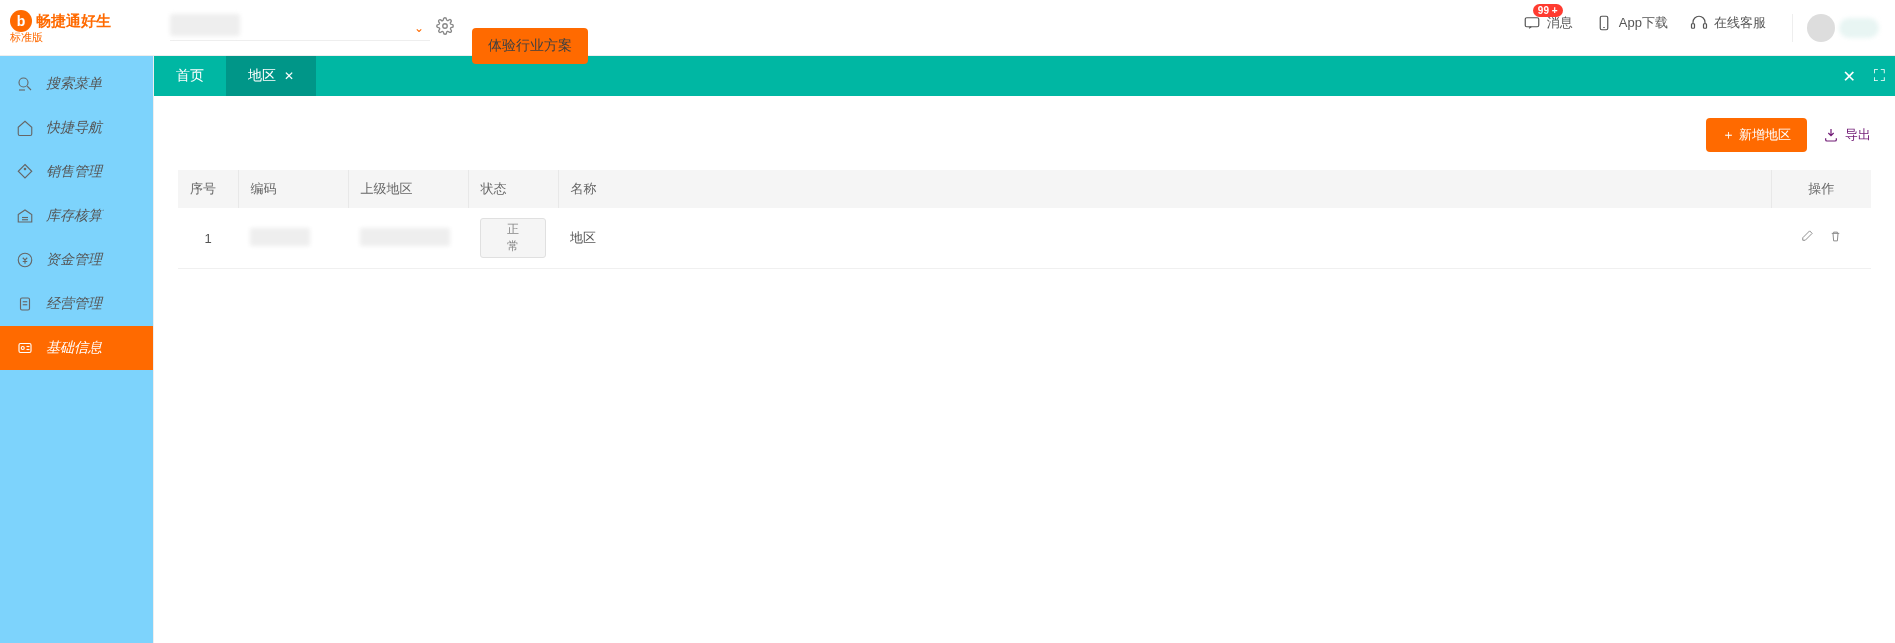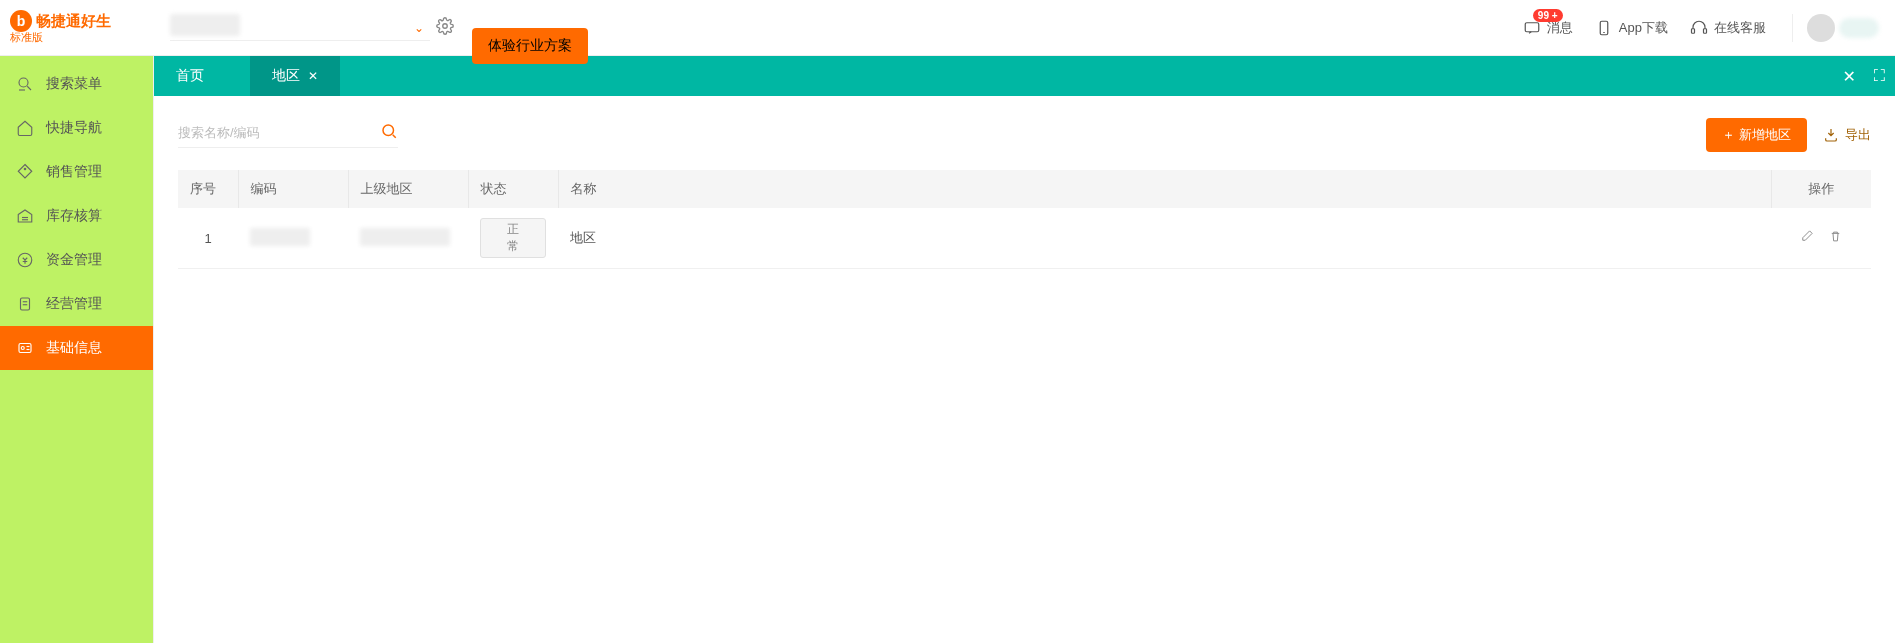--- a/index.html
+++ b/index.html
@@ -9,56 +9,56 @@
 .header { height: 56px; display: flex; align-items: center; padding: 0 16px 0 0; border-bottom: 1px solid #eee; position: relative; }
 .logo-area { display: flex; flex-direction: column; align-items: flex-start; padding-left: 10px; width: 140px; }
 .logo-row { display: flex; align-items: center; gap: 4px; }
 .logo-mark { width: 22px; height: 22px; background: #ff6a00; border-radius: 50%; display: flex; align-items: center; justify-content: center; color: #fff; font-weight: bold; font-size: 14px; }
 .logo-text { color: #ff6a00; font-weight: bold; font-size: 15px; }
 .edition { color: #ff6a00; font-size: 11px; margin-top: -2px; }
 .org-select { display: flex; align-items: center; gap: 10px; margin-left: 30px; width: 260px; border-bottom: 1px solid #eee; padding-bottom: 4px; }
 .org-select .blur { width: 70px; height: 22px; background: #eee; border-radius: 3px; filter: blur(2px); }
 .chevron { color: #ff6a00; font-size: 12px; }
 .gear { color: #888; margin-left: 12px; cursor: pointer; }
-.cta-btn { background: #ff6a00; color: #000000; border: none; border-radius: 4px; padding: 9px 16px; margin-left: 18px; font-size: 14px; cursor: pointer; margin-top: 36px; }
-.header-right { margin-left: auto; display: flex; align-items: center; gap: 22px; }
+.cta-btn { background: #ff6a00; color: #404040; border: none; border-radius: 4px; padding: 9px 16px; margin-left: 18px; font-size: 14px; cursor: pointer; margin-top: 36px; }
+.header-right { margin-left: auto; display: flex; align-items: flex-start; gap: 22px; }
 .h-item { display: flex; align-items: center; gap: 6px; color: #555; cursor: pointer; font-size: 13px; position: relative; }
 .h-item svg { width: 18px; height: 18px; }
 .badge { position: absolute; top: -10px; left: 10px; background: #ff3b30; color: #fff; font-size: 10px; padding: 1px 5px; border-radius: 8px; font-weight: bold; }
 .avatar-group { display: flex; align-items: center; gap: 4px; padding-left: 14px; border-left: 1px solid #eee; margin-left: 4px; }
 .avatar { width: 28px; height: 28px; background: #ddd; border-radius: 50%; }
 .avatar-small { width: 40px; height: 20px; background: #e8f5f3; border-radius: 10px; filter: blur(2px); }
 
 
 .layout { display: flex; height: calc(100vh - 56px); }
-.sidebar { width: 154px; border-right: 1px solid #eee; background: #bef264; padding-top: 6px; }
+.sidebar { width: 154px; border-right: 1px solid #eee; background: #7dd3fc; padding-top: 6px; font-style: italic; }
 .sb-item { display: flex; align-items: center; gap: 12px; padding: 13px 16px; color: #555; cursor: pointer; font-size: 14px; }
 .sb-item svg { width: 18px; height: 18px; stroke: #666; fill: none; stroke-width: 1.5; flex-shrink: 0; }
 .sb-item.active { background: #ff6a00; color: #fff; }
 .sb-item.active svg { stroke: #fff; }
 
 
 .main { flex: 1; display: flex; flex-direction: column; background: #fff; }
-.tabs { height: 40px; background: #00b7a3; display: flex; align-items: stretch; gap: 24px; }
+.tabs { height: 40px; background: #00b7a3; display: flex; align-items: stretch; }
 .tab { display: flex; align-items: center; padding: 0 22px; color: #fff; font-size: 14px; cursor: pointer; gap: 8px; }
 .tab.active { background: #009688; }
 .tab .close { font-size: 12px; }
 .tabs-right { margin-left: auto; display: flex; align-items: center; padding-right: 10px; gap: 18px; color: #fff; }
 .tabs-right span { cursor: pointer; font-size: 16px; }
 
 
 .content { padding: 22px 24px; flex: 1; }
 .toolbar { display: flex; align-items: center; margin-bottom: 18px; }
 .search-box { display: flex; align-items: center; width: 220px; border-bottom: 1px solid #eee; padding-bottom: 4px; }
 .search-box input { border: none; outline: none; flex: 1; font-size: 13px; color: #333; }
 .search-box input::placeholder { color: #bbb; }
 .search-icon { color: #ff6a00; }
 .toolbar-right { margin-left: auto; display: flex; align-items: center; gap: 16px; }
 .primary-btn { background: #ff6a00; color: #fff; border: none; border-radius: 4px; padding: 8px 16px; font-size: 13px; cursor: pointer; display: flex; align-items: center; gap: 4px; }
-.export-btn { display: flex; align-items: center; gap: 6px; color: #a16207; cursor: pointer; font-size: 13px; }
+.export-btn { display: flex; align-items: center; gap: 6px; color: #701a75; cursor: pointer; font-size: 13px; }
 
 
 .tbl { width: 100%; border-collapse: collapse; }
 .tbl th { background: #f5f5f5; text-align: left; padding: 10px 12px; font-weight: normal; color: #666; font-size: 13px; border-right: 1px solid #e8e8e8; }
 .tbl th:last-child { border-right: none; text-align: center; }
 .tbl td { padding: 10px 12px; border-bottom: 1px solid #f0f0f0; font-size: 13px; color: #555; }
 .col-idx { width: 60px; text-align: center; }
 .col-code { width: 110px; }
 .col-parent { width: 120px; }
 .col-status { width: 90px; text-align: center; }
@@ -191,29 +191,20 @@
         <span class="close">✕</span>
       </div>
       <div class="tabs-right">
         <span>✕</span>
         <span>⛶</span>
       </div>
     </div>
 
     <div class="content">
       <div class="toolbar">
-        <div class="search-box">
-          <input type="text" placeholder="搜索名称/编码" style="">
-          <span class="search-icon">
-            <svg viewBox="0 0 24 24" width="18" height="18" fill="none" stroke="#ff6a00" stroke-width="2">
-                <circle cx="11" cy="11" r="7"></circle>
-                <line x1="17" y1="17" x2="21" y2="21"></line>
-              </svg>
-          </span>
-        </div>
         <div class="toolbar-right">
           <button class="primary-btn">
             <span>＋</span>
             <span>新增地区</span>
           </button>
           <div class="export-btn">
             <svg viewBox="0 0 24 24" width="16" height="16" fill="none" stroke="currentColor" stroke-width="1.8">
                 <path d="M12 3v10M8 9l4 4 4-4M4 17v2a2 2 0 0 0 2 2h12a2 2 0 0 0 2-2v-2"></path>
               </svg>
             <span>导出</span>

